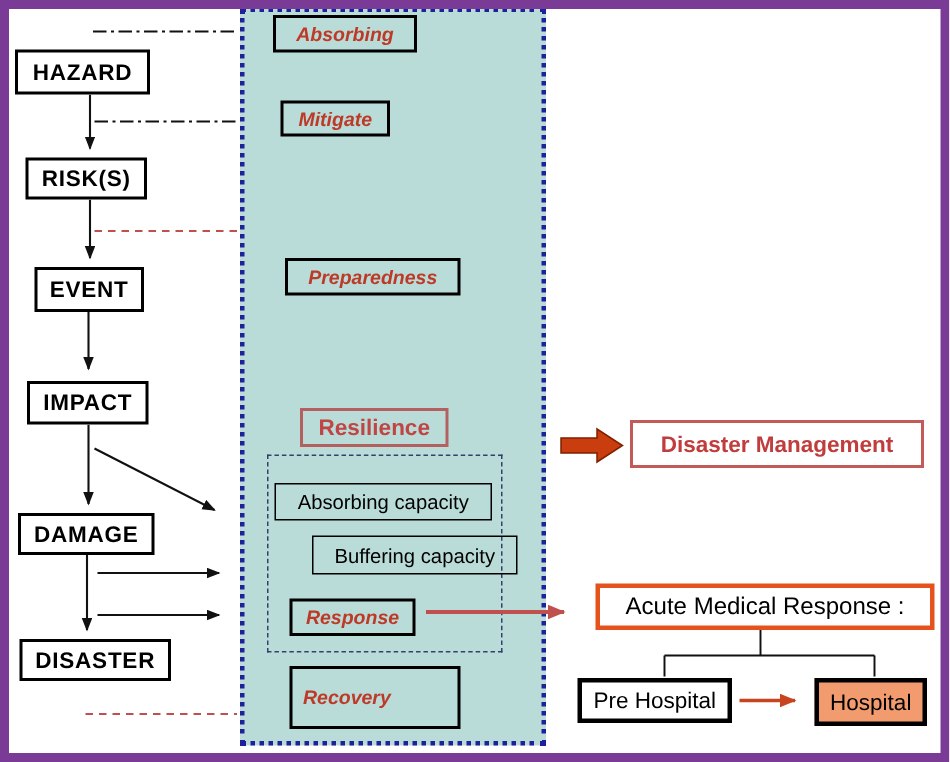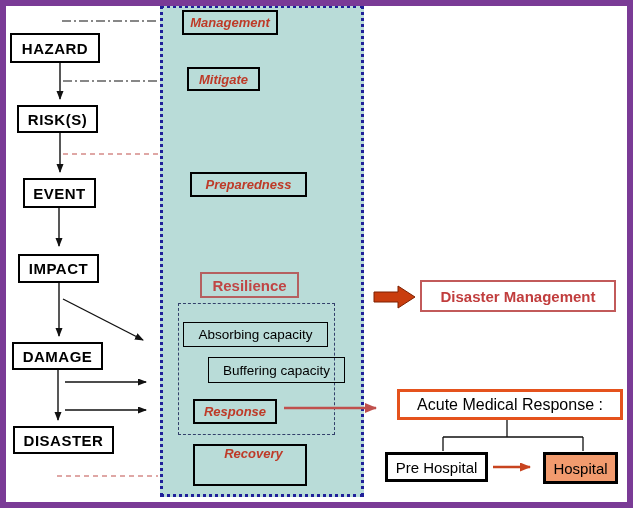--- a/index.html
+++ b/index.html
@@ -12,21 +12,21 @@
     position:absolute;left:160px;top:5px;width:204px;height:492px;
     background:#B9DCD8;border:3px dotted #20209A;box-sizing:border-box;z-index:1;
   }
   .wires{position:absolute;left:0;top:0;z-index:2;}
   .box{position:absolute;box-sizing:border-box;display:flex;align-items:center;justify-content:center;z-index:3;}
   .node{background:#fff;border:2px solid #000;color:#000;font-weight:bold;font-size:15px;letter-spacing:.5px;}
   .phase{background:transparent;border:2px solid #000;color:#BE3A28;font-weight:bold;font-style:italic;font-size:13px;}
   .cap{background:transparent;border:1px solid #000;color:#000;font-size:13.5px;text-align:center;}
   .resilience{background:transparent;border:2px solid #B56060;color:#C04545;font-weight:bold;font-size:15px;}
   .subbox{position:absolute;left:178px;top:303px;width:157px;height:132px;border:1px dashed #33406B;box-sizing:border-box;z-index:2;}
-  .recovery{flex-direction:row;align-items:flex-start;justify-content:center;padding-left:7px;line-height:1.25;}
+  .recovery{flex-direction:column;align-items:flex-start;justify-content:center;padding-left:7px;line-height:1.25;}
   .dm{background:#fff;border:2px solid #C25A5A;color:#C13D3D;font-weight:bold;font-size:15px;}
   .amr{background:#fff;border:3px solid #E5521D;color:#000;font-size:16px;}
   .preh{background:#fff;border:3px solid #000;color:#000;font-size:15px;}
   .hosp{background:#F29B6E;border:3px solid #000;color:#000;font-size:15px;}
 </style>
 </head>
 <body>
 
 <div class="stage">
 
@@ -69,21 +69,21 @@
     <polygon points="374,292 398,292 398,286 415,297 398,308 398,302 374,302" fill="#C93D0E" stroke="#7E2000" stroke-width="1"></polygon>
   </svg>
 
   <div class="box node" style="left:10px;top:33px;width:90px;height:30px;">HAZARD</div>
   <div class="box node" style="left:17px;top:105px;width:81px;height:28px;">RISK(S)</div>
   <div class="box node" style="left:23px;top:178px;width:73px;height:30px;">EVENT</div>
   <div class="box node" style="left:18px;top:254px;width:81px;height:29px;">IMPACT</div>
   <div class="box node" style="left:12px;top:342px;width:91px;height:28px;">DAMAGE</div>
   <div class="box node" style="left:13px;top:426px;width:101px;height:28px;">DISASTER</div>
 
-  <div class="box phase" style="left:182px;top:10px;width:96px;height:25px;">Management</div>
+  <div class="box phase" style="left:182px;top:10px;width:96px;height:25px;">Absorbing</div>
   <div class="box phase" style="left:187px;top:67px;width:73px;height:24px;">Mitigate</div>
   <div class="box phase" style="left:190px;top:144px;width:117px;height:25px;margin-top:28px;">Preparedness</div>
   <div class="box resilience" style="left:200px;top:272px;width:99px;height:26px;">Resilience</div>
   <div class="box cap" style="left:183px;top:322px;width:145px;height:25px;">Absorbing capacity</div>
   <div class="box cap" style="left:208px;top:357px;width:137px;height:26px;">Buffering capacity</div>
   <div class="box phase" style="left:193px;top:399px;width:84px;height:25px;">Response</div>
   <div class="box phase recovery" style="left:193px;top:444px;width:114px;height:42px;">
     <span>Recovery</span>
   </div>
 

